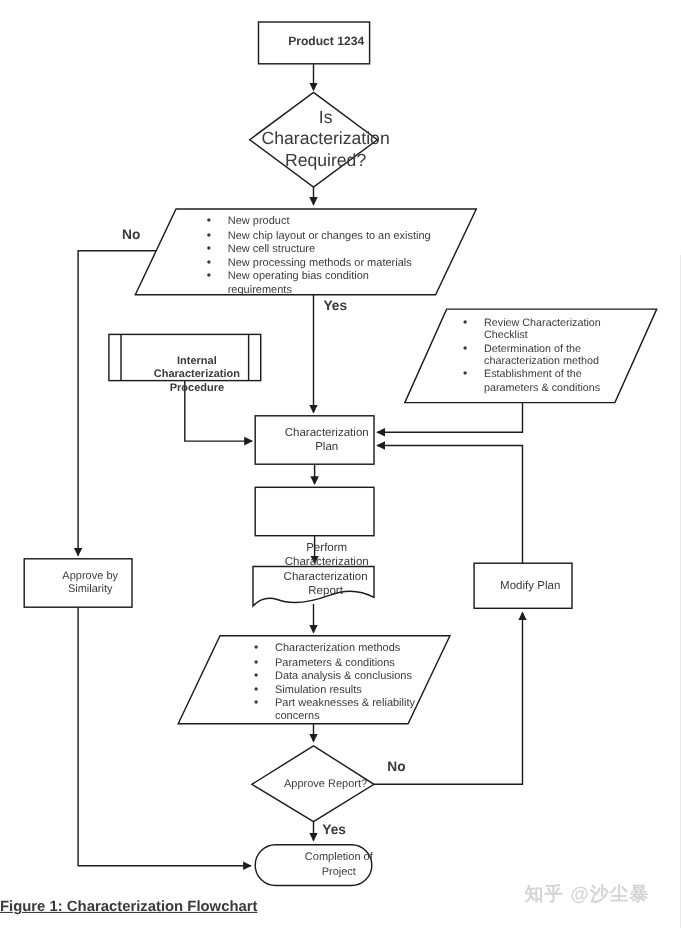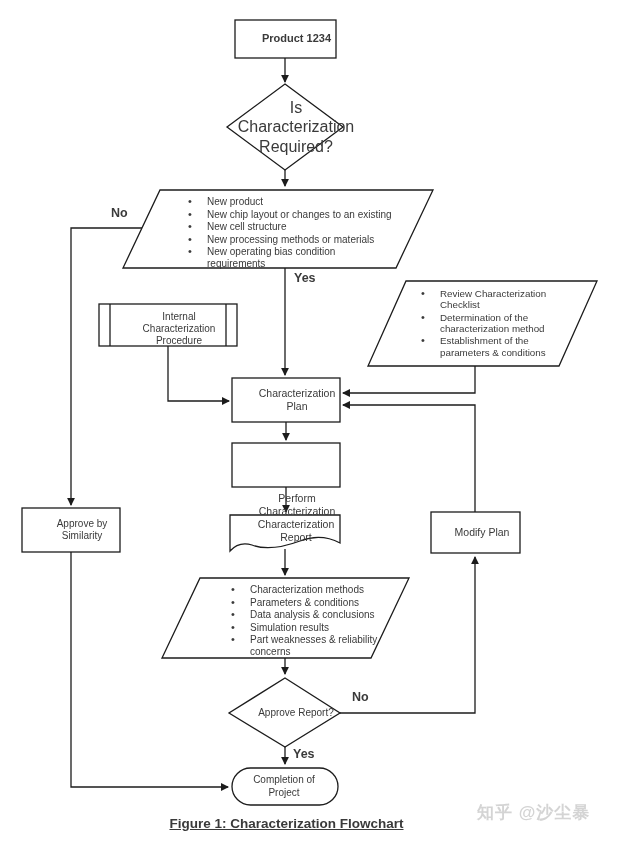--- a/index.html
+++ b/index.html
@@ -23,21 +23,21 @@
   .shape{fill:#ffffff;stroke:var(--color-line);stroke-width:1.3;}
   .edge{fill:none;stroke:var(--color-line);stroke-width:1.3;}
   .arrowhead{fill:var(--color-line);}
   .overlay{position:absolute;display:flex;align-items:center;justify-content:center;text-align:center;line-height:1.22;}
   .node-label{font-size:10.5px;padding-left:22px;}
   .bold{font-weight:bold;}
   .branch-label{position:absolute;font-size:12.5px;font-weight:bold;color:var(--color-text);}
   ul.bullets{position:absolute;list-style:none;font-size:10px;line-height:1.16;text-align:left;color:var(--color-text);}
   ul.bullets li{position:relative;padding-left:27px;margin-bottom:1px;}
   ul.bullets li::before{content:"\2022";position:absolute;left:8px;top:-1px;font-size:11px;}
-  .caption{position:absolute;left:0;top:816px;width:573px;text-align:center;font-size:13.5px;font-weight:bold;text-decoration:underline;color:var(--color-text);}
+  .caption{position:absolute;left:0;top:816px;width:573px;font-size:13.5px;font-weight:bold;text-decoration:underline;color:var(--color-text);}
   .watermark{position:absolute;left:477px;top:801px;font-size:17px;letter-spacing:1px;color:var(--color-watermark);font-weight:bold;}
   .wrap-150{max-width:150px;}
   .wrap-158{max-width:158px;}
 </style>
 </head>
 <body>
 
 <div class="page">
 
   <svg class="flow" viewBox="0 0 619 844">
@@ -84,21 +84,21 @@
   <div class="overlay node-label" style="left:237px;top:95px;width:96px;height:64px;font-size:16px;">Is Characterization Required?</div>
 
   <ul class="bullets" style="left:180px;top:196px;width:246px;">
     <li>New product</li>
     <li>New chip layout or changes to an existing</li>
     <li>New cell structure</li>
     <li>New processing methods or materials</li>
     <li class="wrap-158">New operating bias condition requirements</li>
   </ul>
 
-  <div class="overlay node-label" style="left:108px;top:308px;width:120px;height:42px;font-size:10px;">Internal Characterization Procedure</div>
+  <div class="overlay node-label" style="left:108px;top:320px;width:120px;height:42px;font-size:10px;font-weight:bold;">Internal Characterization Procedure</div>
 
   <ul class="bullets" style="left:413px;top:288px;width:160px;font-size:9.8px;">
     <li class="wrap-150">Review Characterization Checklist</li>
     <li class="wrap-150">Determination of the characterization method</li>
     <li class="wrap-150">Establishment of the parameters &amp; conditions</li>
   </ul>
 
   <div class="overlay node-label" style="left:232px;top:378px;width:108px;height:44px;">Characterization Plan</div>
 
   <div class="overlay node-label" style="left:238px;top:443px;width:96px;height:44px;margin-top:40px;">Perform Characterization</div>
@@ -108,21 +108,21 @@
   <ul class="bullets" style="left:223px;top:584px;width:185px;">
     <li>Characterization methods</li>
     <li>Parameters &amp; conditions</li>
     <li>Data analysis &amp; conclusions</li>
     <li>Simulation results</li>
     <li class="wrap-158">Part weaknesses &amp; reliability concerns</li>
   </ul>
 
   <div class="overlay node-label" style="left:234px;top:701px;width:102px;height:24px;font-size:10px;">Approve Report?</div>
 
-  <div class="overlay node-label" style="left:220px;top:768px;width:106px;height:37px;font-size:10px;">Completion of Project</div>
+  <div class="overlay node-label" style="left:244px;top:768px;width:106px;height:37px;font-size:10px;">Completion of Project</div>
 
   <div class="overlay node-label" style="left:22px;top:508px;width:98px;height:44px;font-size:10px;">Approve by Similarity</div>
 
   <div class="overlay node-label" style="left:431px;top:512px;width:80px;height:41px;">Modify Plan</div>
 
   <div class="branch-label" style="left:111px;top:206px;">No</div>
   <div class="branch-label" style="left:294px;top:271px;">Yes</div>
   <div class="branch-label" style="left:352px;top:690px;">No</div>
   <div class="branch-label" style="left:293px;top:747px;">Yes</div>
 

